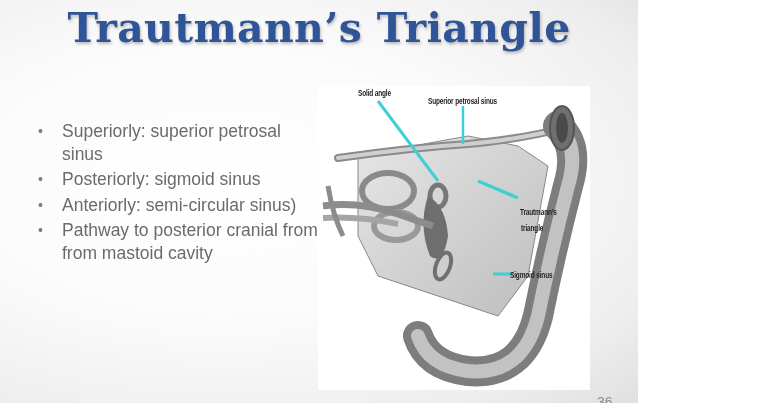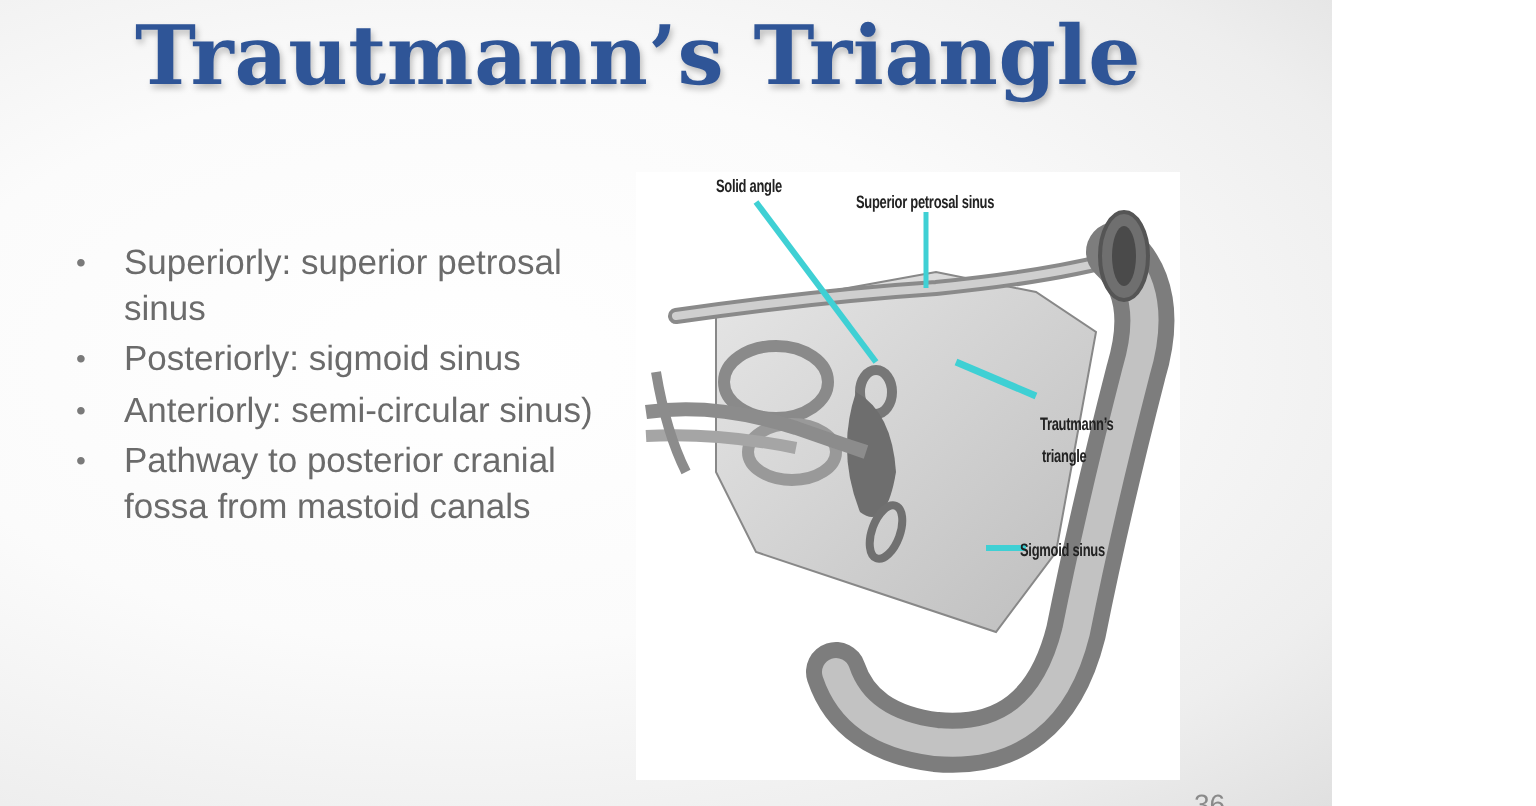--- a/index.html
+++ b/index.html
@@ -1,18 +1,18 @@
 <!DOCTYPE html>
 <html><head>
 <meta charset="utf-8">
 <style>
   html, body { margin:0; padding:0; }
   body { width:768px; height:403px; background:#ffffff; position:relative; overflow:hidden; font-family:"Liberation Sans", sans-serif; }
   .slide { position:absolute; left:0; top:0; width:638px; height:403px;
-    background: radial-gradient(ellipse at 35% 45%, #ffffff 0%, #fbfbfb 45%, #eeeeee 80%, #e0e0e0 100%); overflow:hidden;padding-left:28px; }
+    background: radial-gradient(ellipse at 35% 45%, #ffffff 0%, #fbfbfb 45%, #eeeeee 80%, #e0e0e0 100%); overflow:hidden; }
   .title { position:absolute; left:0; width:638px; top:4px; text-align:center;
     font-family:"DejaVu Serif", "Liberation Serif", serif; font-weight:bold; font-size:41px; color:#2f5597;
     text-shadow: 1px 2px 3px rgba(0,0,0,0.25); letter-spacing:0.3px; }
   .bullets { position:absolute; left:38px; top:120px; width:280px; margin:0; padding:0; list-style:none; }
   .bullets li { position:relative; padding-left:24px; color:#6b6b6b; font-size:17.5px; line-height:22.5px; margin-bottom:3px; }
   .bullets li .dot { position:absolute; left:0; top:0; color:#7a7a7a; font-size:14px; }
   .figure { position:absolute; left:318px; top:86px; width:272px; height:304px; background:#ffffff; }
   .figure svg { width:100%; height:100%; display:block; }
   .figlabel { position:absolute; font-family:"Liberation Sans", sans-serif; font-size:9px; font-weight:bold; color:#222; transform:scaleX(0.72); transform-origin:left top; white-space:nowrap; letter-spacing:-0.2px; }
   .pagenum { position:absolute; left:597px; top:394px; font-size:14px; color:#8a8a8a; }
@@ -20,21 +20,21 @@
 </head>
 <body>
 
 <div class="slide">
   <div class="title">Trautmann’s Triangle</div>
 
   <ul class="bullets">
     <li><span class="dot">•</span><span>Superiorly: superior petrosal sinus</span></li>
     <li><span class="dot">•</span><span>Posteriorly: sigmoid sinus</span></li>
     <li><span class="dot">•</span><span>Anteriorly: semi-circular sinus)</span></li>
-    <li><span class="dot">•</span><span>Pathway to posterior cranial fossa from mastoid canals</span></li>
+    <li><span class="dot">•</span><span>Pathway to posterior cranial from from mastoid cavity</span></li>
   </ul>
 
   <div class="figure">
     <svg viewBox="0 0 272 304">
       <defs>
         <linearGradient id="vein" x1="0" y1="0" x2="1" y2="0">
           <stop offset="0" stop-color="#9a9a9a"></stop>
           <stop offset="0.5" stop-color="#d4d4d4"></stop>
           <stop offset="1" stop-color="#7a7a7a"></stop>
         </linearGradient>

